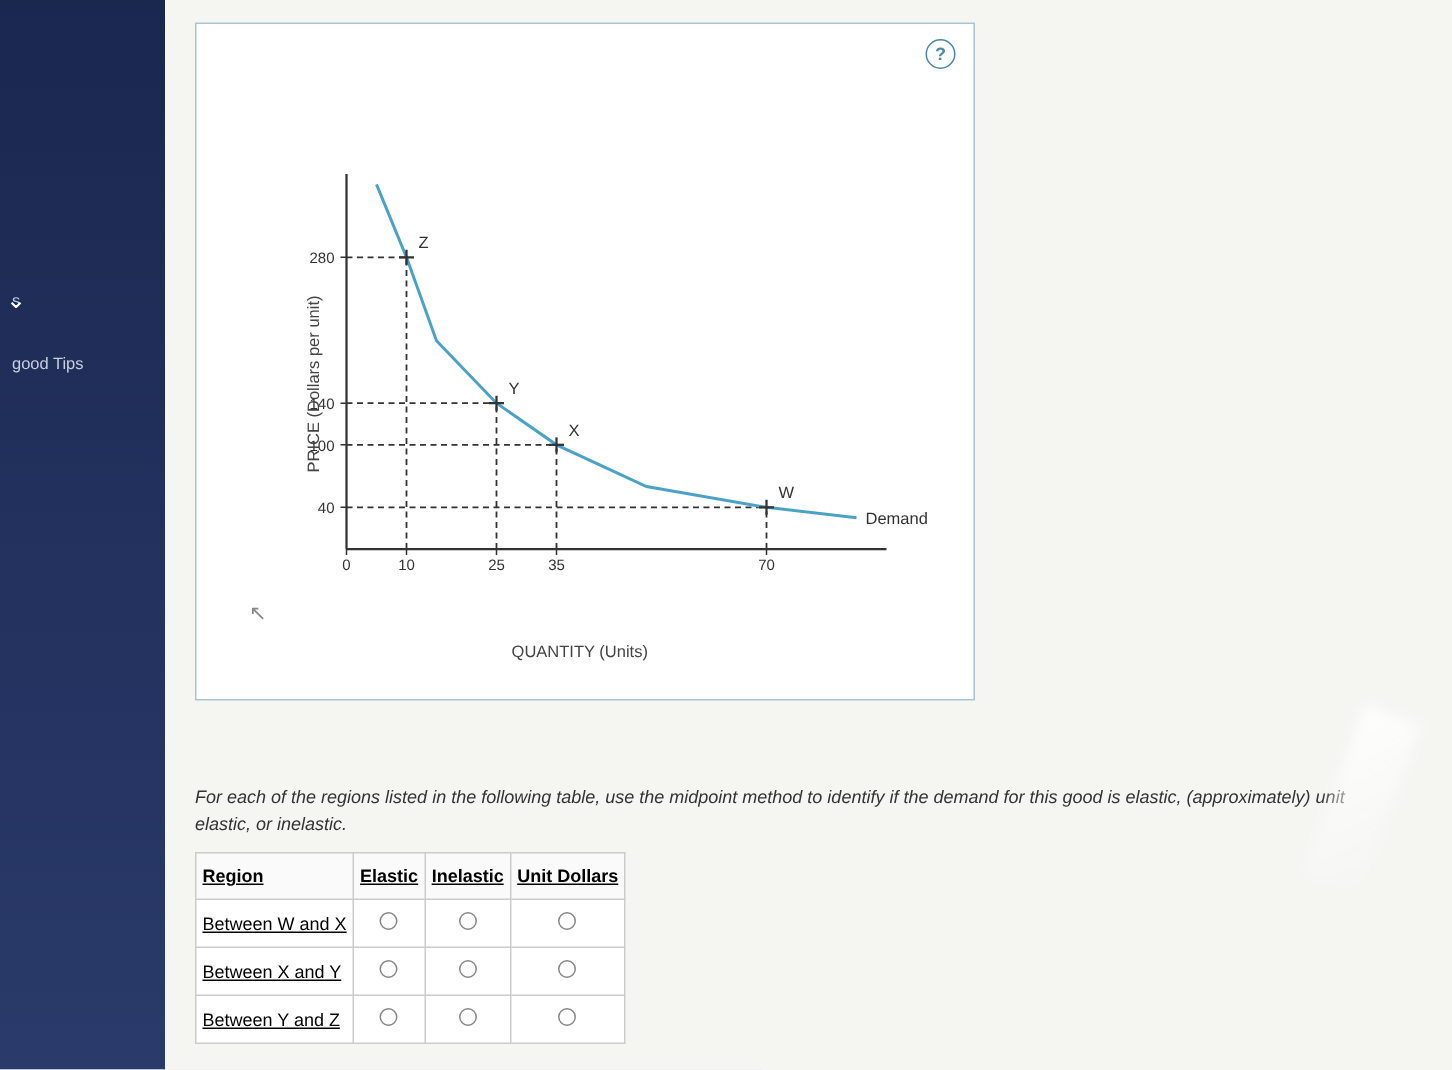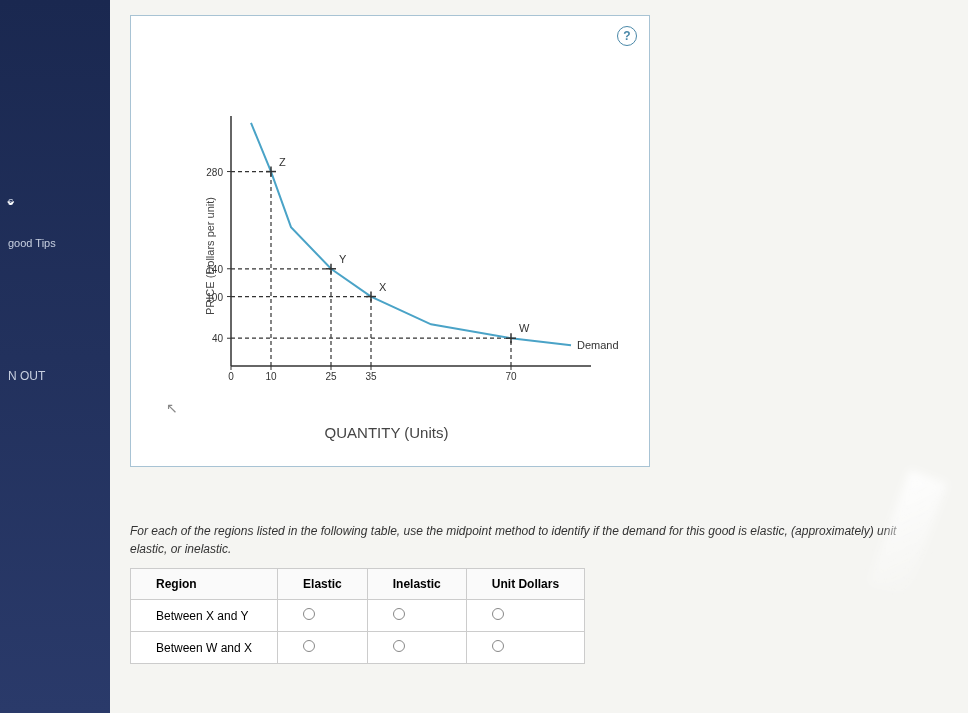--- a/index.html
+++ b/index.html
@@ -86,21 +86,21 @@
     transform-origin: center;
     font-size: 11px;
     color: #444;
     white-space: nowrap;
   }
   .x-axis-label {
     position: absolute;
     left: 40%;
     bottom: -35px;
     transform: translateX(-50%);
-    font-size: 15px;
+    font-size: 11px;
     color: #444;
     padding-left: 47px;
   }
   .cursor-icon {
     position: absolute;
     left: 35px;
     bottom: 50px;
     font-size: 14px;
     color: #888;
   }
@@ -112,29 +112,31 @@
     line-height: 1.5;
     max-width: 800px;
   }
   table.answer {
     margin-top: 10px;
     border-collapse: collapse;
     font-size: 12px;
   }
   table.answer th, table.answer td {
     border: 1px solid #ccc;
-    padding: 8px 25px;
+    padding: 8px 4px;
     text-align: left;
     background: #fff;
+    text-decoration: underline;
   }
   table.answer th {
     font-weight: bold;
     background: #fafafa;
   }
   table.answer td.center, table.answer th.center {
+    text-align: center;
   }
   .radio {
     display: inline-block;
     width: 12px;
     height: 12px;
     border: 1.5px solid #888;
     border-radius: 50%;
     background: #fff;
   }
   
@@ -150,21 +152,20 @@
     filter: blur(4px);
   }
 </style>
 </head>
 <body>
 
 <div class="sidebar">
   <span class="sidebar-chevron">⌄</span>
   <div class="sidebar-item">s</div>
   <div class="sidebar-item">good Tips</div>
-  <div class="sidebar-item signout">N OUT</div>
 </div>
 
 <div class="main">
 
   <div class="chart-card">
     <div class="help-icon">?</div>
 
     <span class="cursor-icon">↖</span>
 
     <div class="chart-area">
@@ -223,27 +224,33 @@
     <thead>
       <tr>
         <th>Region</th>
         <th class="center">Elastic</th>
         <th class="center">Inelastic</th>
         <th class="center">Unit Dollars</th>
       </tr>
     </thead>
     <tbody id="table-body">
         <tr>
-          <td>Between X and Y</td>
+          <td>Between W and X</td>
           <td class="center"><span class="radio"></span></td>
           <td class="center"><span class="radio"></span></td>
           <td class="center"><span class="radio"></span></td>
         </tr>
         <tr>
-          <td>Between W and X</td>
+          <td>Between X and Y</td>
+          <td class="center"><span class="radio"></span></td>
+          <td class="center"><span class="radio"></span></td>
+          <td class="center"><span class="radio"></span></td>
+        </tr>
+        <tr>
+          <td>Between Y and Z</td>
           <td class="center"><span class="radio"></span></td>
           <td class="center"><span class="radio"></span></td>
           <td class="center"><span class="radio"></span></td>
         </tr>
       </tbody>
   </table>
 
   <div class="glare"></div>
 </div>
 

